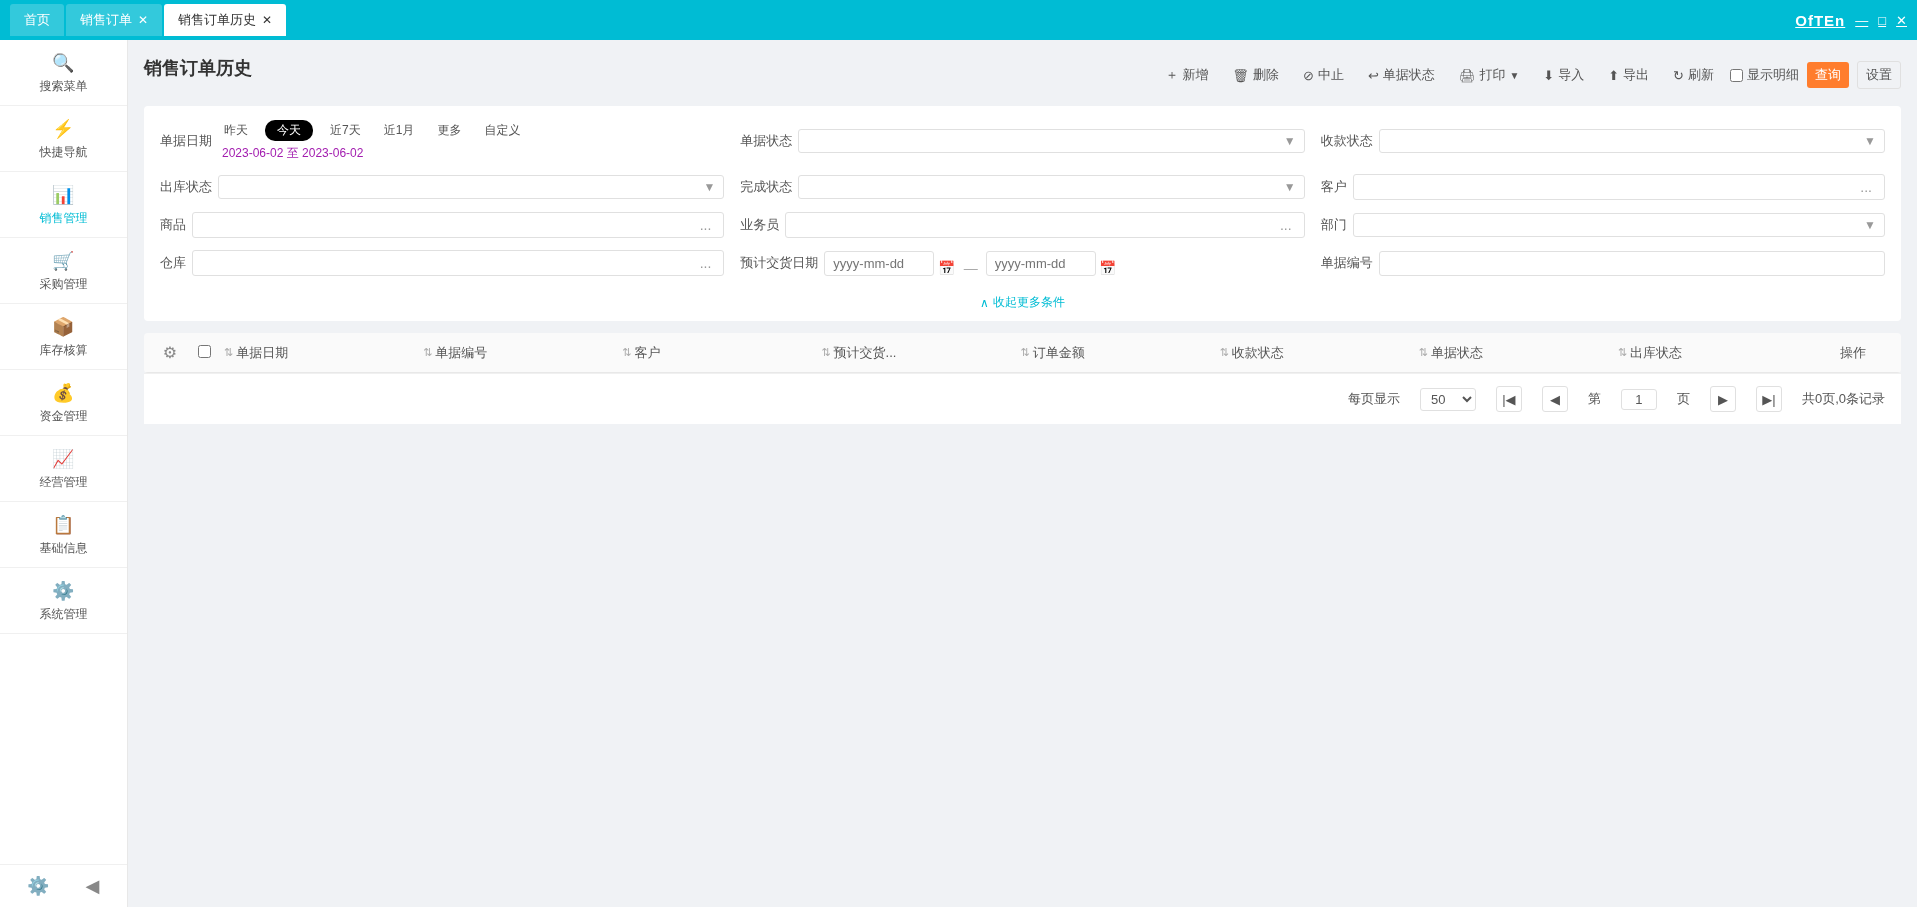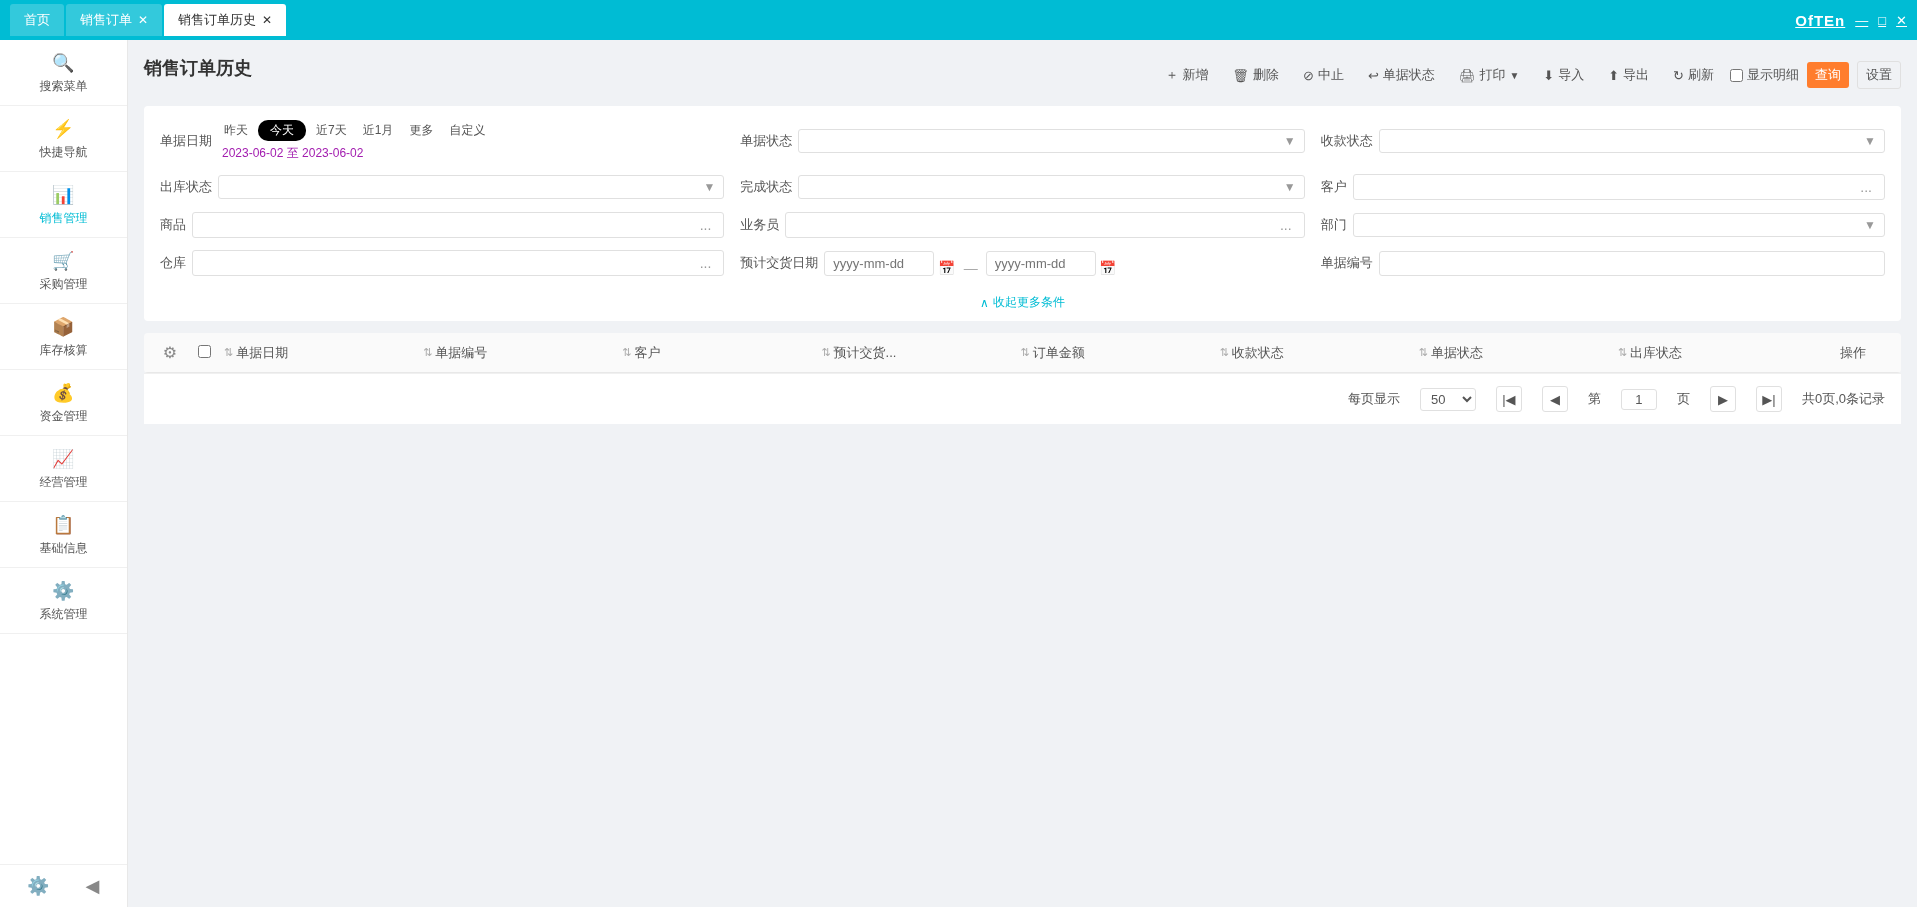--- a/index.html
+++ b/index.html
@@ -105,21 +105,21 @@
       padding: 4px 8px;
       border-radius: 3px;
       background: transparent;
       border: none;
     }
     .toolbar-btn.orange { background: #ff7d2d; color: #fff; border-radius: 3px; }
     .checkbox-label { display: flex; align-items: center; gap: 4px; font-size: 13px; color: #555; cursor: pointer; }
     .date-quick-btns {
       display: flex;
       align-items: center;
-      gap: 4px;
+      gap: 11px;
       font-size: 12px;
     }
     .date-quick-btn {
       padding: 2px 6px;
       border-radius: 3px;
       cursor: pointer;
       color: #555;
       border: none;
       background: transparent;
       font-size: 12px;

